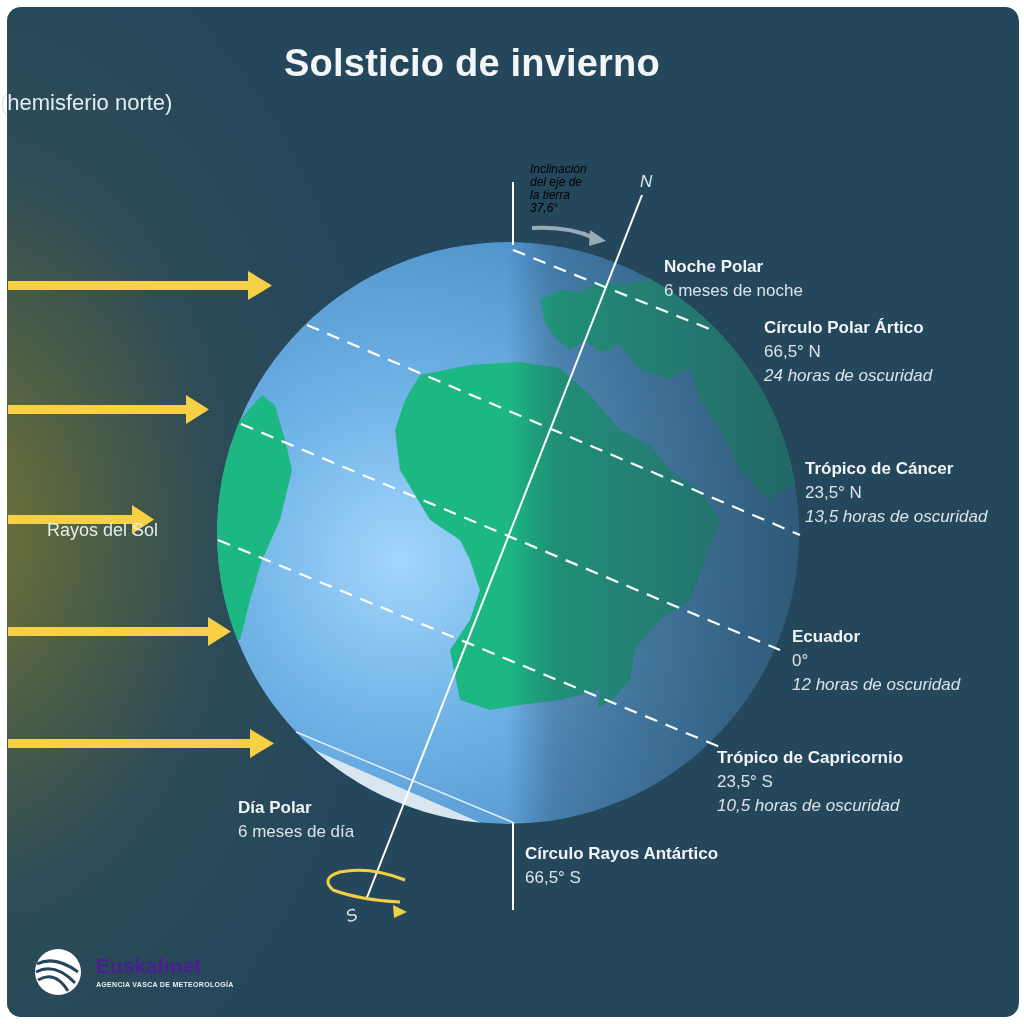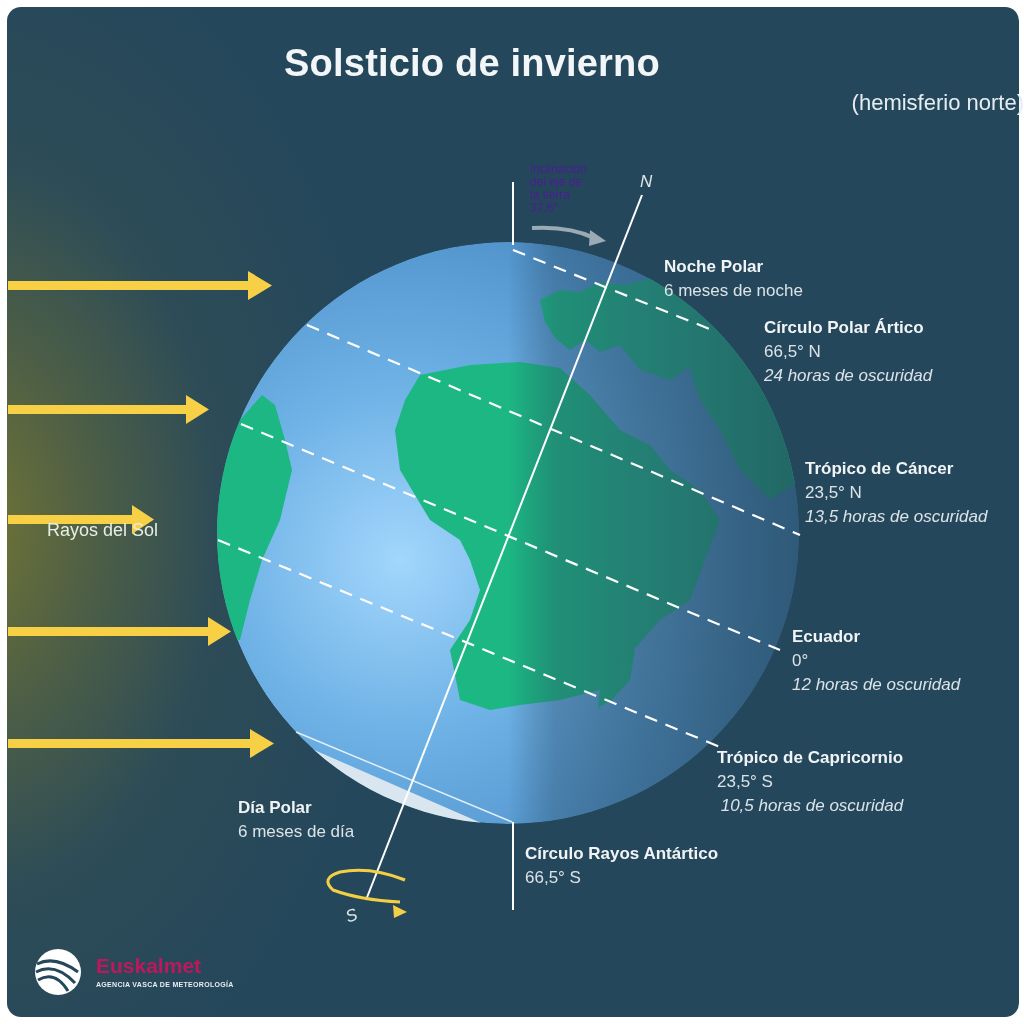--- a/index.html
+++ b/index.html
@@ -6,31 +6,31 @@
   body { width:1024px; height:1024px; position:relative; overflow:hidden; font-family:"Liberation Sans", sans-serif; }
   .card {
     position:absolute; left:7px; top:7px; width:1012px; height:1010px;
     border-radius:14px; overflow:hidden;
     background:
       radial-gradient(ellipse 420px 620px at -40px 520px, rgba(120,120,50,0.95) 0%, rgba(95,105,60,0.7) 30%, rgba(60,85,80,0.35) 60%, rgba(36,71,92,0) 100%),
       #25475b;
   }
   svg.art { position:absolute; left:0; top:0; }
   .title { position:absolute; left:0; width:944px; top:42px; text-align:center; color:#f3f6f8; font-weight:bold; font-size:38px; letter-spacing:0.2px; }
-  .subtitle { position:absolute; left:0; width:1024px; top:90px; text-align:right; color:#e6edf1; font-size:22px; }
+  .subtitle { position:absolute; left:0; width:1024px; top:90px; text-align:left; color:#e6edf1; font-size:22px; }
   .lbl { position:absolute; color:#f1f4f6; font-size:17px; line-height:24px; white-space:nowrap; }
   .lbl .h { font-weight:bold; }
   .lbl .v { color:#dbe3e8; font-weight:normal; }
-  .lbl .i { color:#dbe3e8; font-style:italic;text-align:right; }
-  .tilt { position:absolute; left:530px; top:163px; color:#4c1d95; font-size:12px; line-height:13px; }
+  .lbl .i { color:#dbe3e8; font-style:italic; }
+  .tilt { position:absolute; left:530px; top:163px; color:#000000; font-size:12px; line-height:13px; font-style:italic; }
   .rays { position:absolute; left:47px; top:472px; color:#e9ede7; font-size:18px;margin-top:48px; }
   .axisN { position:absolute; left:640px; top:172px; color:#dfe6ea; font-size:17px; font-style:italic; }
   .axisS { position:absolute; left:346px; top:906px; color:#dfe6ea; font-size:17px; font-style:italic; transform:rotate(-20deg); }
   .logo { position:absolute; left:36px; top:950px; width:200px; height:48px; }
-  .logo-name { position:absolute; left:60px; top:4px; color:#be185d; font-weight:bold; font-size:21px; }
+  .logo-name { position:absolute; left:60px; top:4px; color:#4c1d95; font-weight:bold; font-size:21px; }
   .logo-sub { position:absolute; left:60px; top:31px; color:#e8eef1; font-weight:bold; font-size:7px; letter-spacing:0.3px; white-space:nowrap; }
 </style>
 </head>
 <body>
 
 <div class="card"></div>
 
 <svg class="art" width="1024" height="1024" viewBox="0 0 1024 1024">
   <defs>
     <radialGradient id="ocean" cx="400" cy="560" r="380" gradientUnits="userSpaceOnUse">

